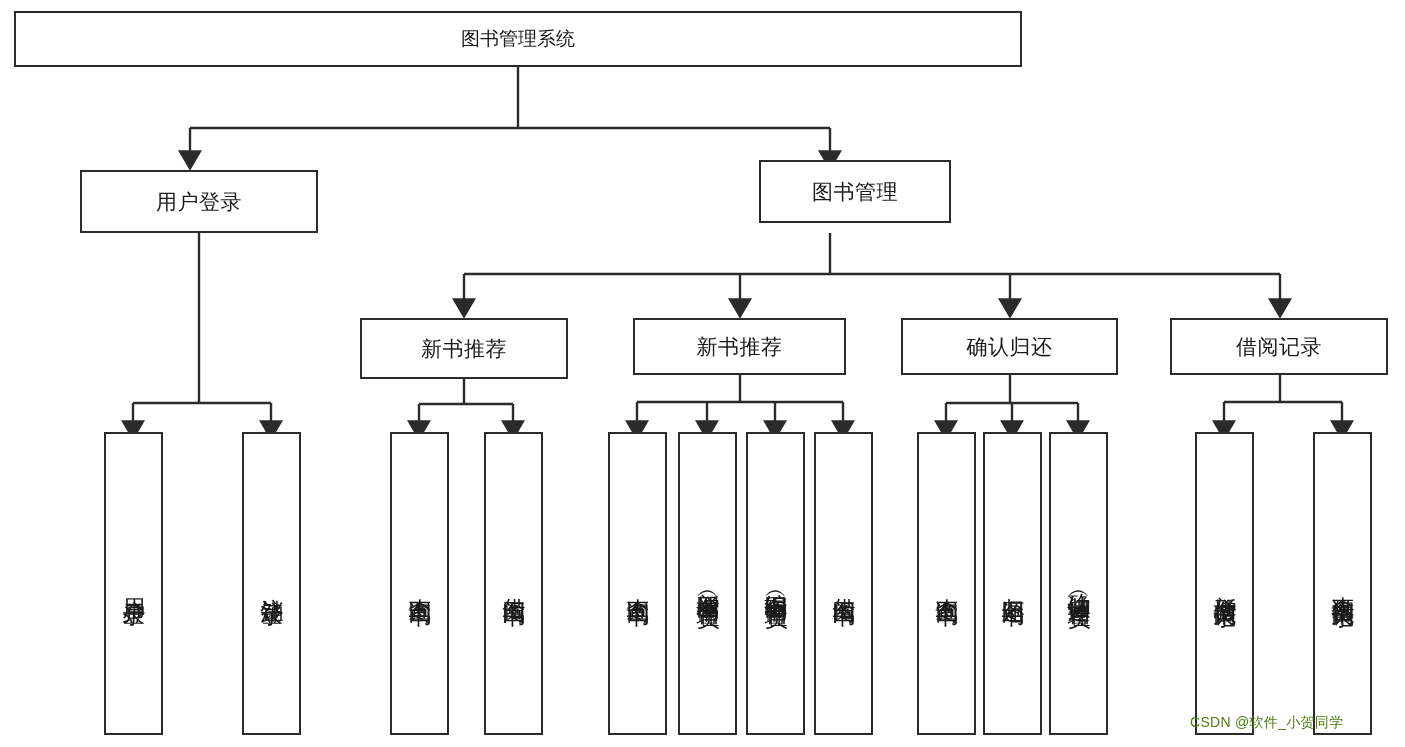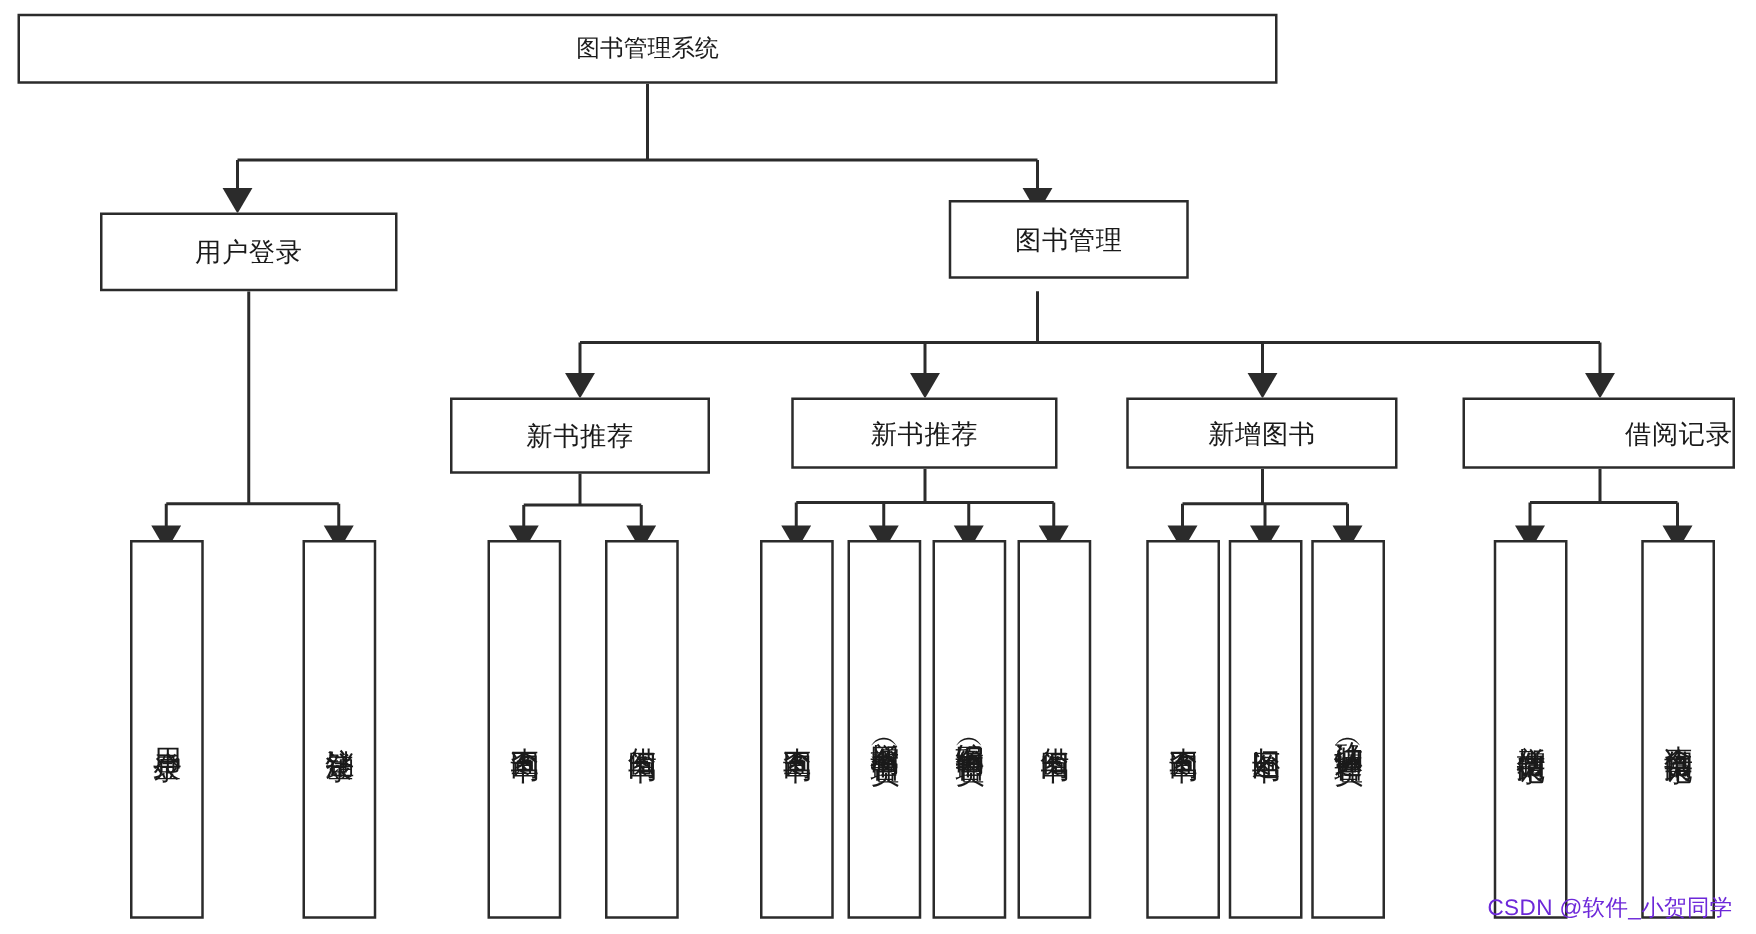--- a/index.html
+++ b/index.html
@@ -52,22 +52,22 @@
     font-size: 23px;
     line-height: 1.12;
     letter-spacing: 2px;
     white-space: nowrap;
     color: #1a1a1a;
   }
   .watermark {
     position: absolute;
     left: 1190px;
     top: 714px;
-    font-size: 18px;
-    color: #6d28d9;
+    font-size: 14px;
+    color: #4d7c0f;
     white-space: nowrap;
     letter-spacing: 0.3px;
   }
 </style>
 </head>
 <body>
 
 <div id="canvas">
 
   <svg class="wires" viewBox="0 0 1405 747">
@@ -131,23 +131,23 @@
     <span>图书管理</span>
   </div>
 
   <div class="node h" style="left:360px; top:318px; width:208px; height:61px;">
     <span>新书推荐</span>
   </div>
   <div class="node h" style="left:633px; top:318px; width:213px; height:57px;">
     <span>新书推荐</span>
   </div>
   <div class="node h" style="left:901px; top:318px; width:217px; height:57px;">
-    <span>新增图书</span>
+    <span>确认归还</span>
   </div>
-  <div class="node h" style="left:1170px; top:318px; width:218px; height:57px;justify-content:flex-end;">
+  <div class="node h" style="left:1170px; top:318px; width:218px; height:57px;">
     <span>借阅记录</span>
   </div>
 
   <div class="node leaf" style="left:104px; top:432px; width:59px; height:303px;">
     <span class="vtext">用户登录</span>
   </div>
   <div class="node leaf" style="left:242px; top:432px; width:59px; height:303px;">
     <span class="vtext">注销登录</span>
   </div>
 

